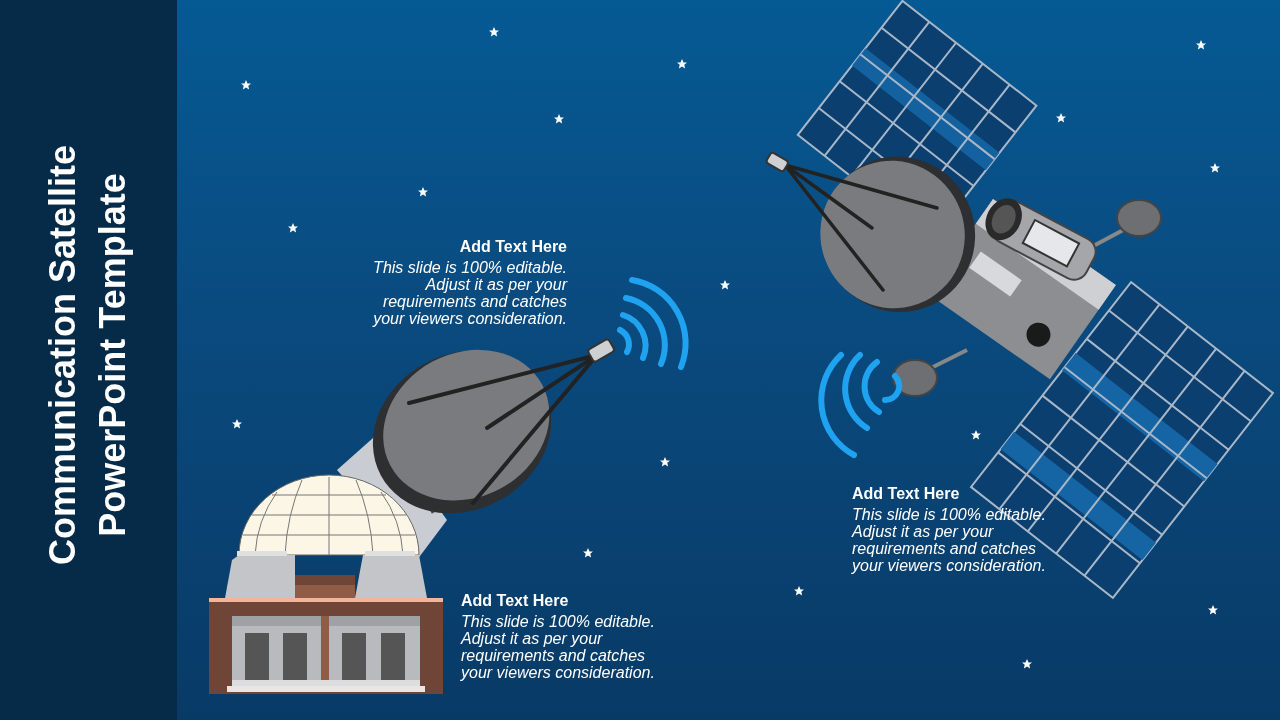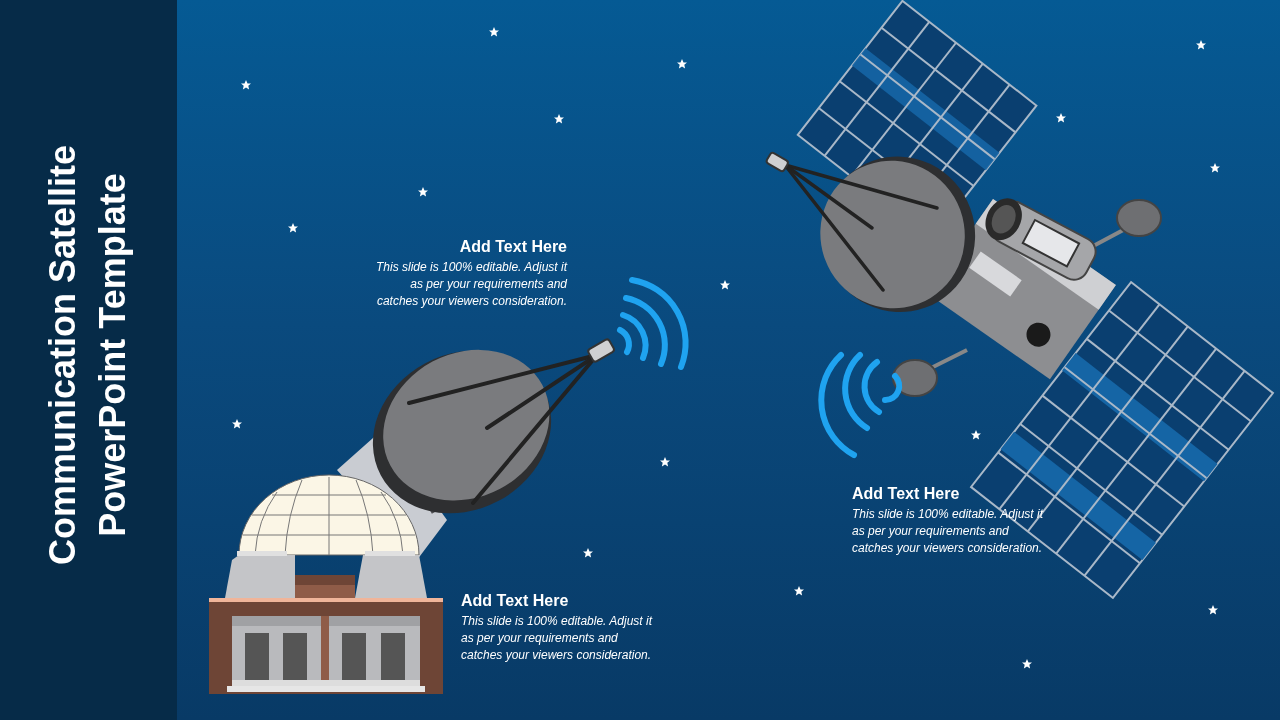--- a/index.html
+++ b/index.html
@@ -5,21 +5,21 @@
   * { margin:0; padding:0; box-sizing:border-box; }
   html, body { width:1280px; height:720px; overflow:hidden; }
   body { font-family: "Liberation Sans", "DejaVu Sans", sans-serif; position:relative; background:#0a3a66; }
   .sidebar { position:absolute; left:0; top:0; width:177px; height:720px; background:#062b48; }
   .sidebar-title { position:absolute; left:88px; top:355px; width:560px; transform: translate(-50%,-50%) rotate(-90deg); text-align:center; color:#ffffff; font-weight:bold; font-size:36px; line-height:50px; }
   .stage { position:absolute; left:177px; top:0; width:1103px; height:720px;
     background: linear-gradient(180deg, #055a94 0%, #0a4a7e 45%, #083a66 100%); overflow:hidden; }
   .art { position:absolute; left:0; top:0; width:1103px; height:720px; }
   .text-block { position:absolute; color:#ffffff; }
   .text-block h3 { font-size:16px; font-weight:bold; margin-bottom:3px; }
-  .text-block p { font-size:12px; font-style:italic; line-height:17px; }
+  .text-block p { font-size:16px; font-style:italic; line-height:17px; }
   .tb1 { left:190px; top:238px; width:200px; text-align:right; }
   .tb2 { left:284px; top:592px; width:200px; }
   .tb3 { left:675px; top:485px; width:200px; }
 </style>
 </head>
 <body>
 
 <div class="sidebar">
   <div class="sidebar-title">
     <div>Communication Satellite</div>

